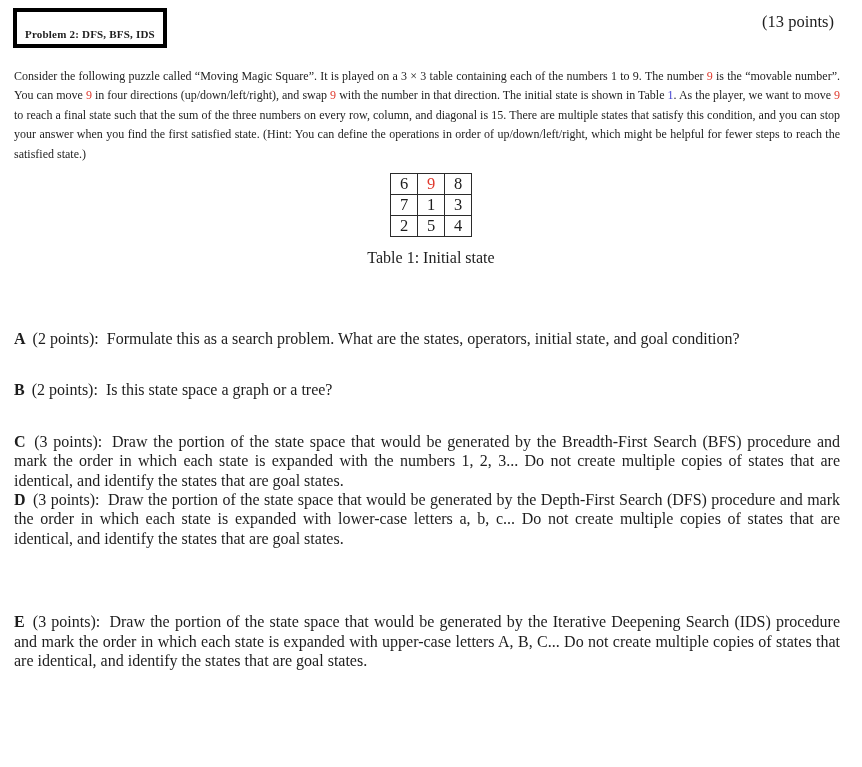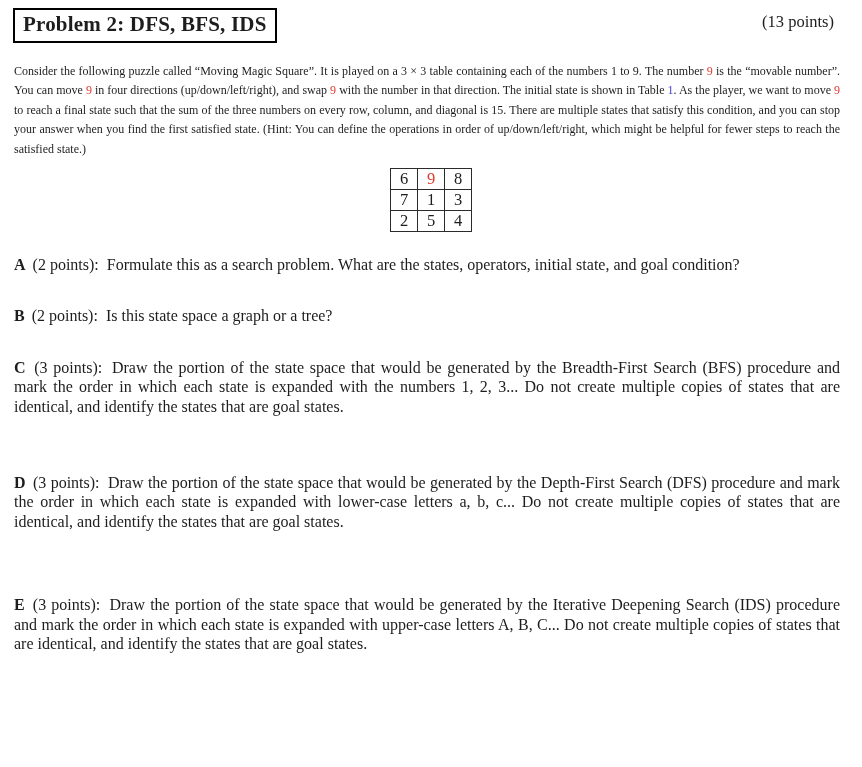--- a/index.html
+++ b/index.html
@@ -13,24 +13,24 @@
     color: #1d1d1d;
     -webkit-font-smoothing: antialiased;
   }
   .header {
     display: flex;
     justify-content: space-between;
     align-items: flex-start;
     padding: 8px 28px 0 13px;
   }
   .title-box {
-    border: 2px solid #000000;
-    padding: 2px 8px 4px 8px;
+    border: 4px solid #000000;
+    padding: 16px 8px 4px 8px;
     font-weight: bold;
-    font-size: 21px;
+    font-size: 11px;
     letter-spacing: 0.2px;
   }
   .points-label {
     font-size: 16.5px;
     margin-top: 4px;
   }
   .intro {
     margin: 19px 22px 0 14px;
     text-align: justify;
     font-size: 12px;
@@ -55,24 +55,24 @@
     font-size: 16px;
   }
   .section {
     margin: 0 22px 0 14px;
     text-align: justify;
     font-size: 16px;
     line-height: 19.4px;
   }
   .sec-letter { font-weight: bold; margin-right: 3px; }
   .sec-points { margin-right: 4px; }
-  .mt-a { margin-top: 23px; }
+  .mt-a { margin-top: 62px; }
   .mt-b { margin-top: 32px; }
   .mt-c { margin-top: 32px; }
-  .mt-d { margin-top: 57px; }
+  .mt-d { }
   .mt-e { margin-top: 64px; }
 </style>
 </head>
 <body>
 
 <div class="page">
 
   <div class="header">
     <div class="title-box">
       <span>Problem 2: DFS, BFS, IDS</span>
@@ -95,20 +95,21 @@
           <td>1</td>
           <td>3</td>
         </tr>
         <tr>
           <td>2</td>
           <td>5</td>
           <td>4</td>
         </tr>
       </tbody>
     </table>
+    <div class="caption">Table 1: Initial state</div>
   </div>
 
   <p class="section mt-a">
     <span class="sec-letter">A</span>
     <span class="sec-points">(2 points):</span>
     <span>Formulate this as a search problem. What are the states, operators, initial state, and goal condition?</span>
   </p>
 
   <p class="section mt-b">
     <span class="sec-letter">B</span>

